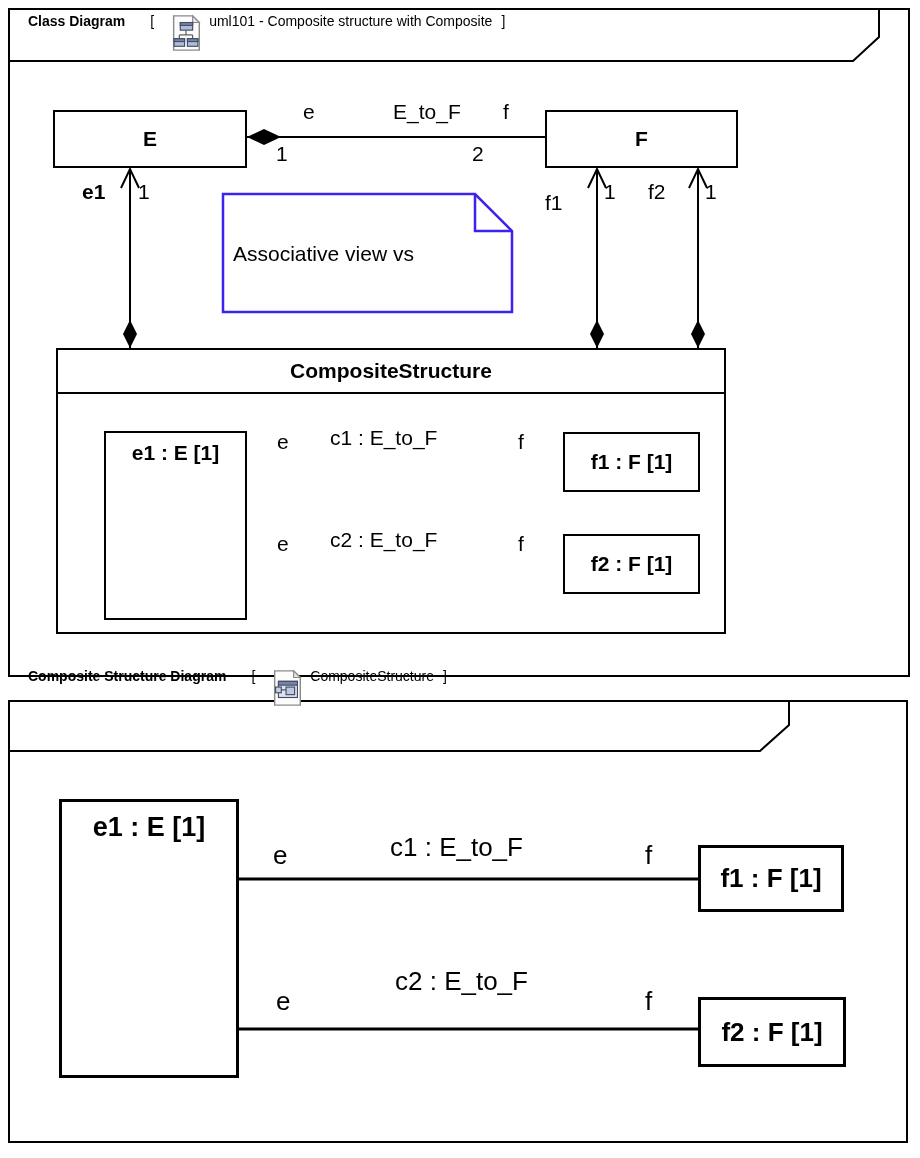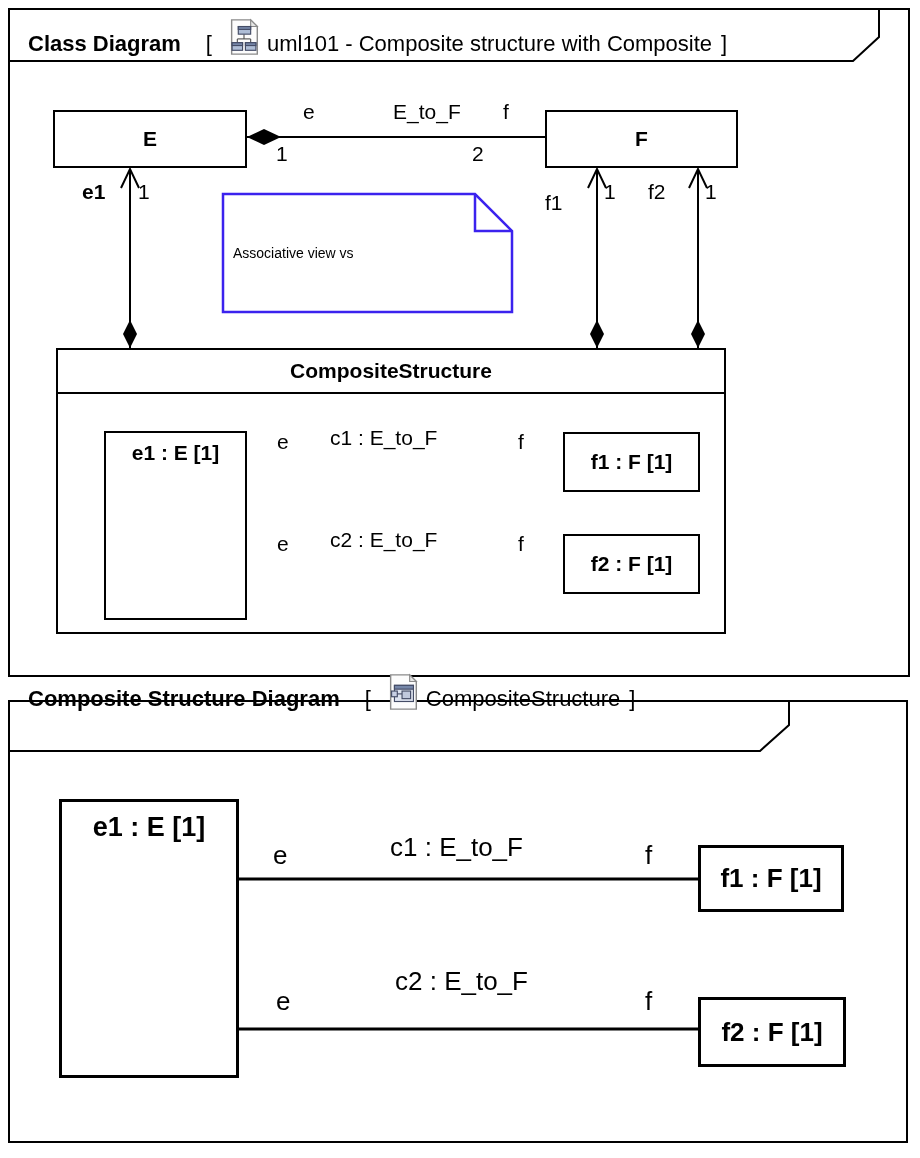--- a/index.html
+++ b/index.html
@@ -8,21 +8,21 @@
 
   
   #overlay{position:absolute;left:0;top:0;z-index:1;pointer-events:none;}
 
   
   .frame{position:absolute;border:2px solid #000;box-sizing:border-box;background:transparent;z-index:0;}
   #frame1{left:8px;top:8px;width:902px;height:669px;}
   #frame2{left:8px;top:700px;width:900px;height:443px;}
 
   
-  .title-row{position:absolute;display:flex;align-items:flex-end;font-size:22px;z-index:4;white-space:nowrap;}
+  .title-row{position:absolute;display:flex;align-items:flex-start;font-size:14px;z-index:4;white-space:nowrap;}
   #title1{left:28px;top:13px;height:44px;}
   #title2{left:28px;top:668px;height:44px;}
   .title-bold{font-weight:bold;margin-right:16px;}
   .bracket{margin:0 9px;}
   .diagram-icon{margin:0 4px;}
 
   
   .uml-box{position:absolute;border:2px solid #000;background:#fff;box-sizing:border-box;
            display:flex;align-items:center;justify-content:center;
            font-weight:bold;font-size:21px;z-index:2;}
@@ -67,21 +67,21 @@
   #l-c2-f{left:518px;top:531px;}
 
   #l-gc1-e{left:273px;top:840px;}
   #l-gc1-name{left:390px;top:832px;}
   #l-gc1-f{left:645px;top:840px;}
   #l-gc2-e{left:276px;top:986px;}
   #l-gc2-name{left:395px;top:966px;}
   #l-gc2-f{left:645px;top:986px;}
 
   
-  #note-text{position:absolute;left:233px;top:238px;width:266px;font-size:14px;line-height:31px;z-index:3;}
+  #note-text{position:absolute;left:233px;top:238px;width:266px;font-size:21px;line-height:31px;z-index:3;}
   #note-text span{display:block;}
 </style>
 </head>
 <body>
 
 <div id="canvas">
 
   <svg id="overlay" width="920" height="1158" viewBox="0 0 920 1158">
 
     <path d="M9,61 L853,61 L879,37 L879,9" fill="none" stroke="#000" stroke-width="2"></path>

